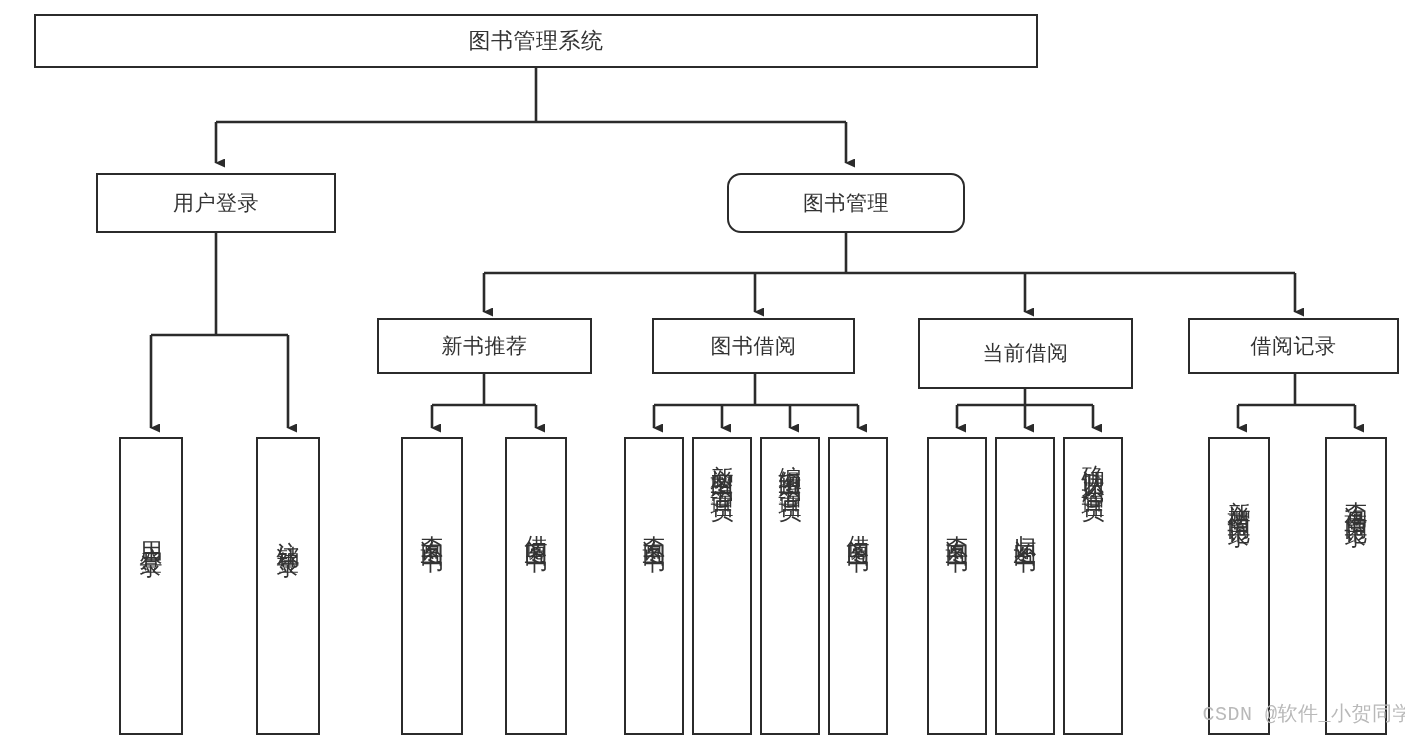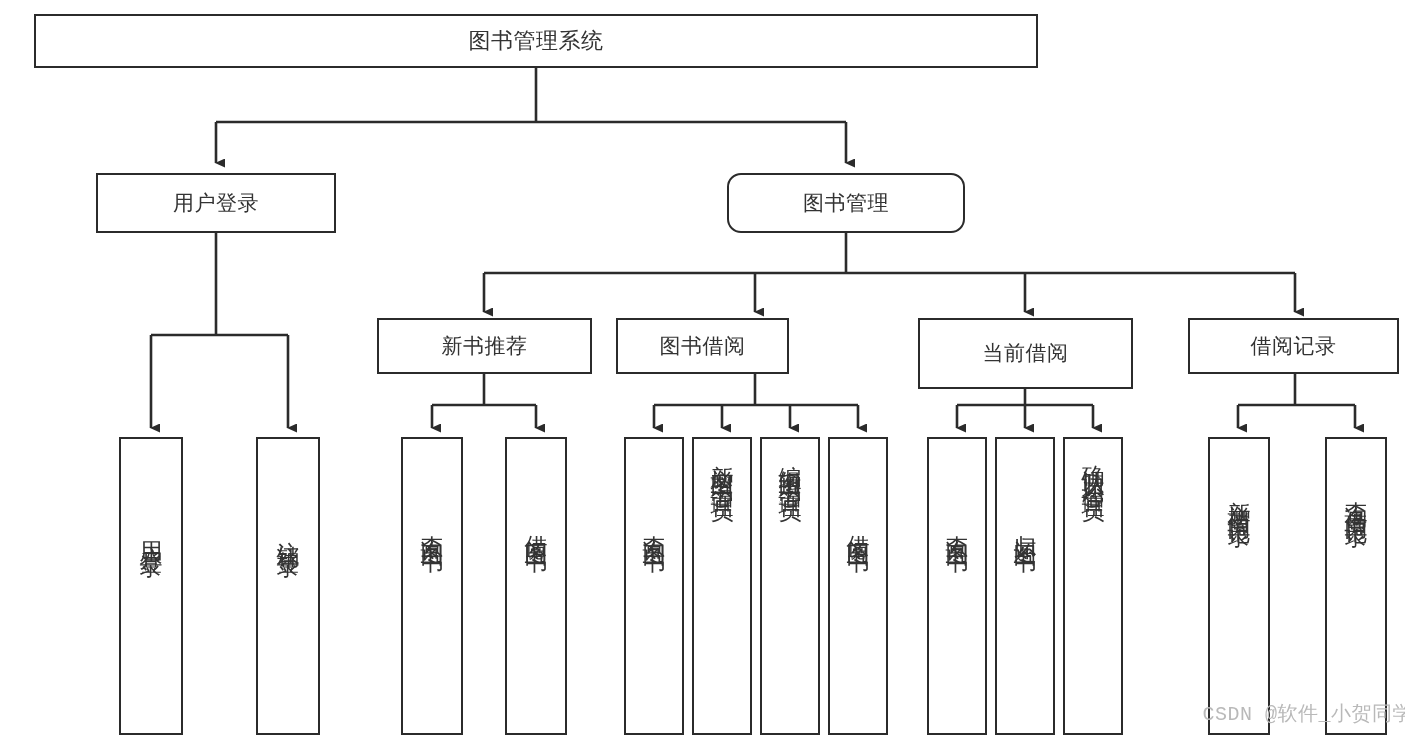--- a/index.html
+++ b/index.html
@@ -144,21 +144,21 @@
   </div>
 
   <div class="node horizontal" style="left:711px; top:173px; width:238px; height:60px;border-radius:14px;">
     <span class="node-label">图书管理</span>
   </div>
 
   <div class="node horizontal" style="left:361px; top:318px; width:215px; height:56px;">
     <span class="node-label">新书推荐</span>
   </div>
 
-  <div class="node horizontal" style="left:600px; top:318px; width:173px; height:56px;">
+  <div class="node horizontal" style="left:636px; top:318px; width:203px; height:56px;">
     <span class="node-label">图书借阅</span>
   </div>
 
   <div class="node horizontal" style="left:902px; top:318px; width:215px; height:71px;">
     <span class="node-label">当前借阅</span>
   </div>
 
   <div class="node horizontal" style="left:1172px; top:318px; width:211px; height:56px;">
     <span class="node-label">借阅记录</span>
   </div>

